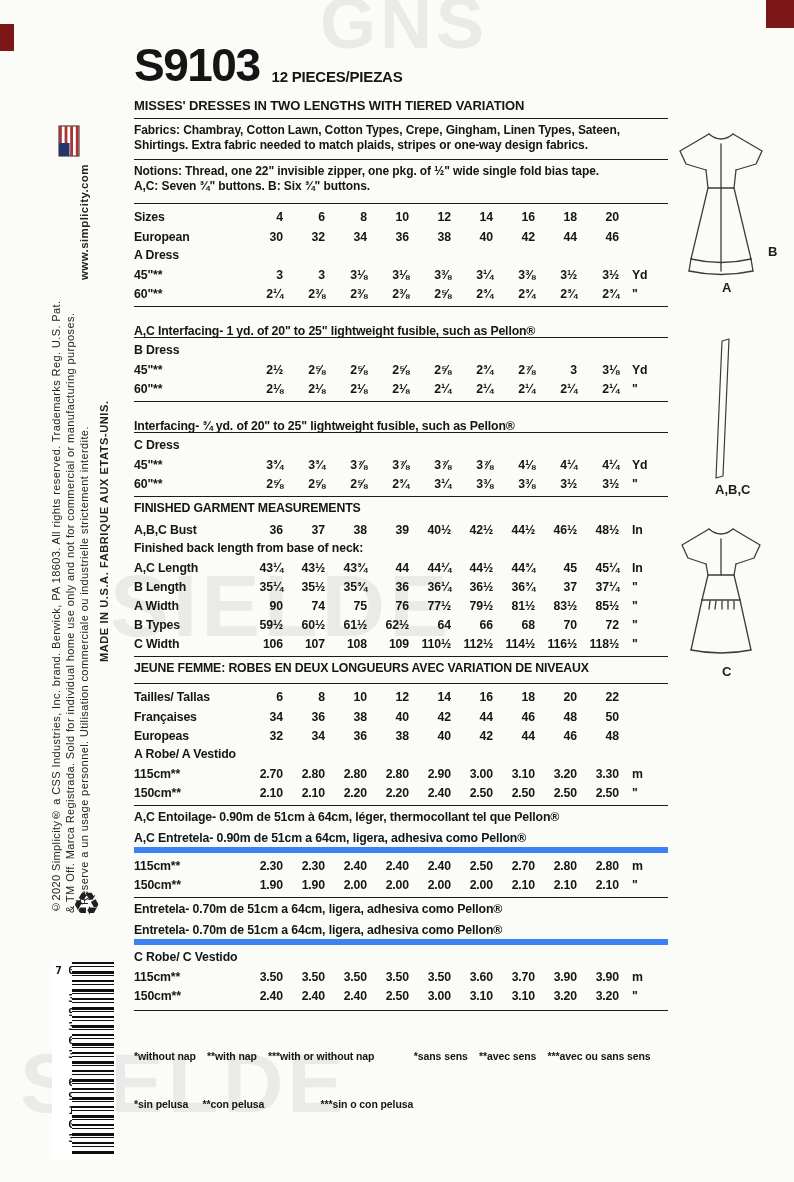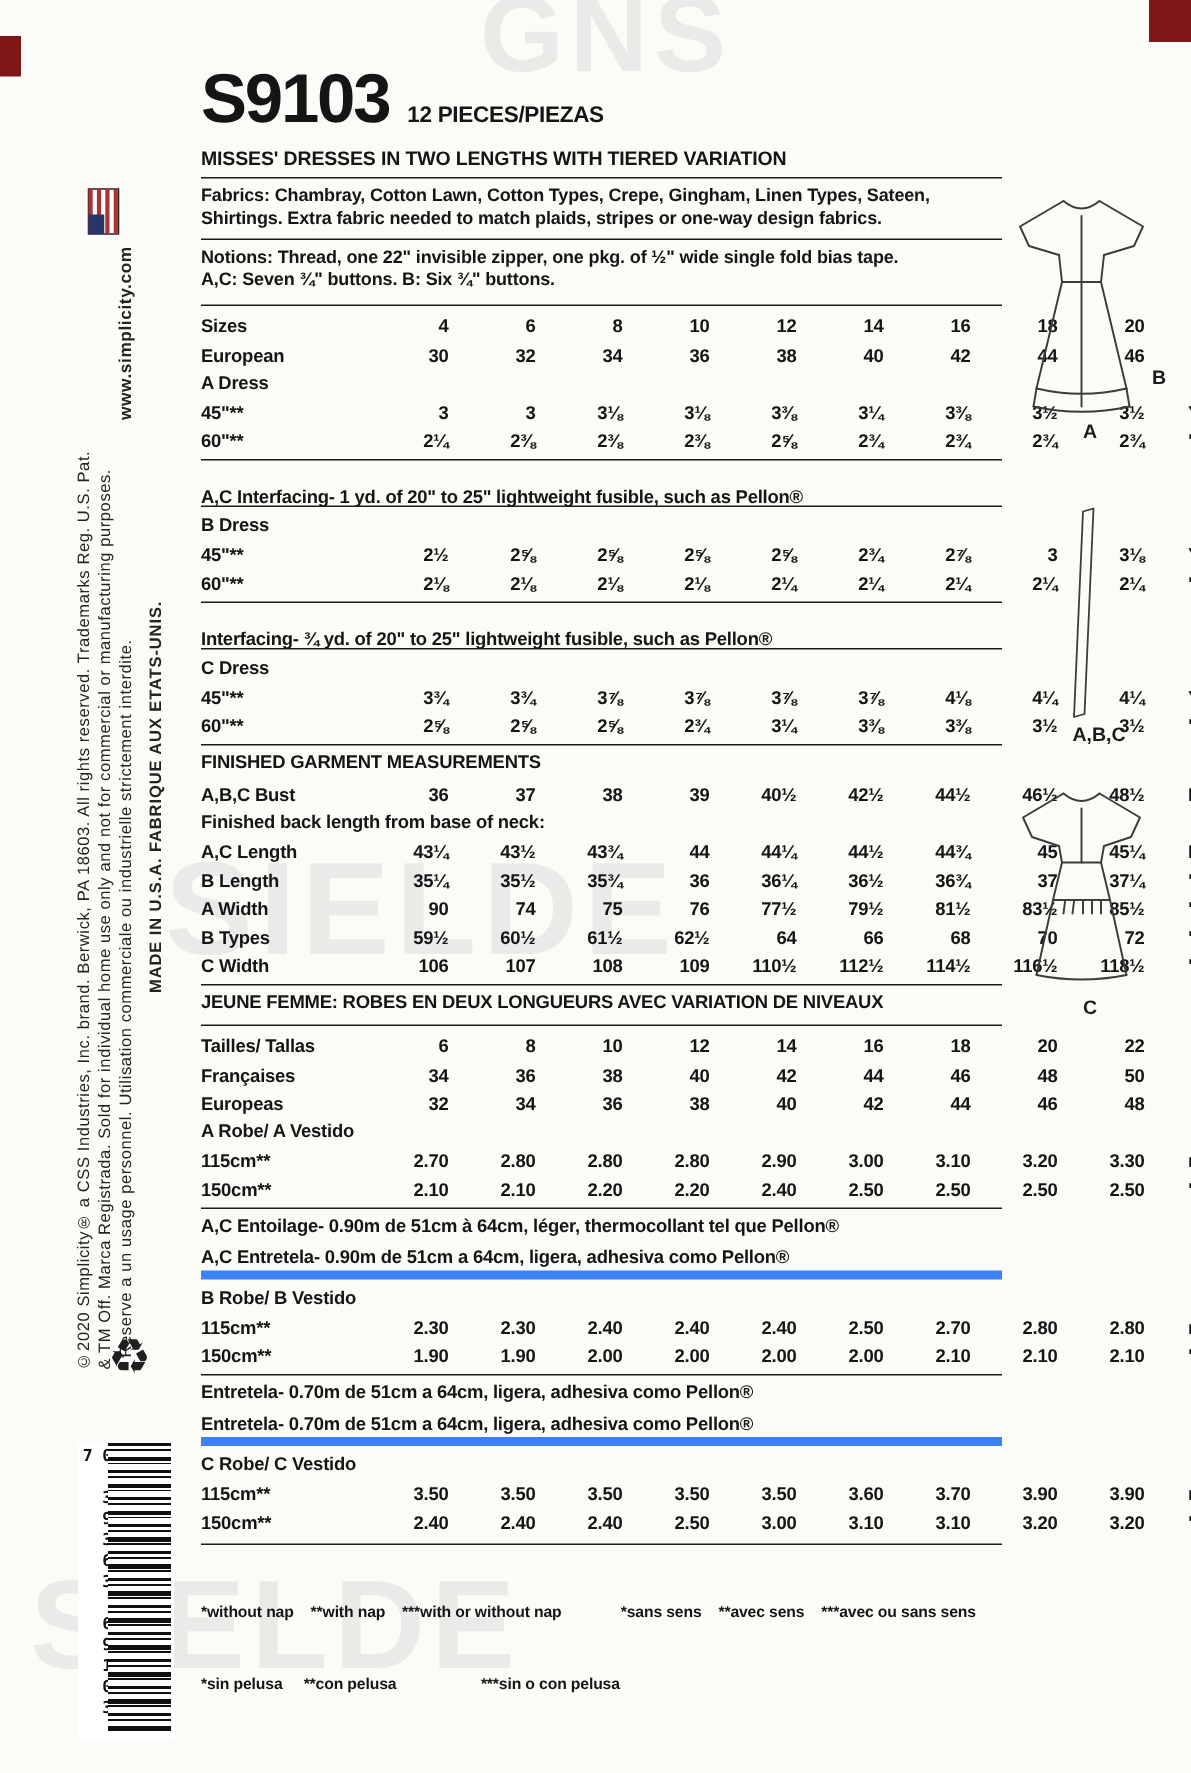--- a/index.html
+++ b/index.html
@@ -54,21 +54,21 @@
   .header { display:flex; align-items:flex-end; gap:12px; margin-bottom:10px; }
   .sku { font-size:46px; font-weight:700; letter-spacing:-1.5px; line-height:0.95; }
   .pieces { font-size:15px; font-weight:700; padding-bottom:3px; letter-spacing:-0.2px; }
   .main-title { font-size:13px; font-weight:700; letter-spacing:-0.1px; margin:4px 0 5px; }
 
   .para { font-size:12px; font-weight:700; line-height:1.3; letter-spacing:-0.1px;
           border-top:1px solid #1b1b1b; padding:4px 0 5px; }
   .para .plabel { font-weight:700; }
 
   .table { font-size:12.3px; font-weight:700; letter-spacing:-0.15px; }
-  .trow { display:grid; grid-template-columns:116px repeat(9,42px) 40px; height:19px; align-items:center;gap:16px; }
+  .trow { display:grid; grid-template-columns:116px repeat(9,42px) 40px; height:19px; align-items:center; }
   .tval { text-align:right; padding-right:9px; }
   .tunit { text-align:left; padding-left:4px; }
   .theading { height:19px; line-height:19px; font-weight:700; }
   .tnote { height:19px; line-height:19px; }
   .rule-top { border-top:1px solid #1b1b1b; margin-top:3px; padding-top:2px; height:24px; }
   .rule-bottom { border-bottom:6px solid #3b82f6; margin-bottom:3px; padding-bottom:2px; height:24px; }
   .rule-both { border-top:1px solid #1b1b1b; border-bottom:1px solid #1b1b1b;
                margin:3px 0; padding:15px 0; height:26px; }
 
   .footnotes { border-top:1px solid #1b1b1b; margin-top:5px; padding-top:4px;
@@ -399,21 +399,20 @@
           <span class="tval">2.20</span>
           <span class="tval">2.40</span>
           <span class="tval">2.50</span>
           <span class="tval">2.50</span>
           <span class="tval">2.50</span>
           <span class="tval">2.50</span>
           <span class="tunit">"</span>
         </div>
         <div class="tnote rule-top">A,C Entoilage- 0.90m de 51cm à 64cm, léger, thermocollant tel que Pellon®</div>
         <div class="tnote rule-bottom">A,C Entretela- 0.90m de 51cm a 64cm, ligera, adhesiva como Pellon®</div>
-        <div class="theading">B Robe/ B Vestido</div>
         <div class="trow">
           <span class="tlabel">115cm**</span>
           <span class="tval">2.30</span>
           <span class="tval">2.30</span>
           <span class="tval">2.40</span>
           <span class="tval">2.40</span>
           <span class="tval">2.40</span>
           <span class="tval">2.50</span>
           <span class="tval">2.70</span>
           <span class="tval">2.80</span>

